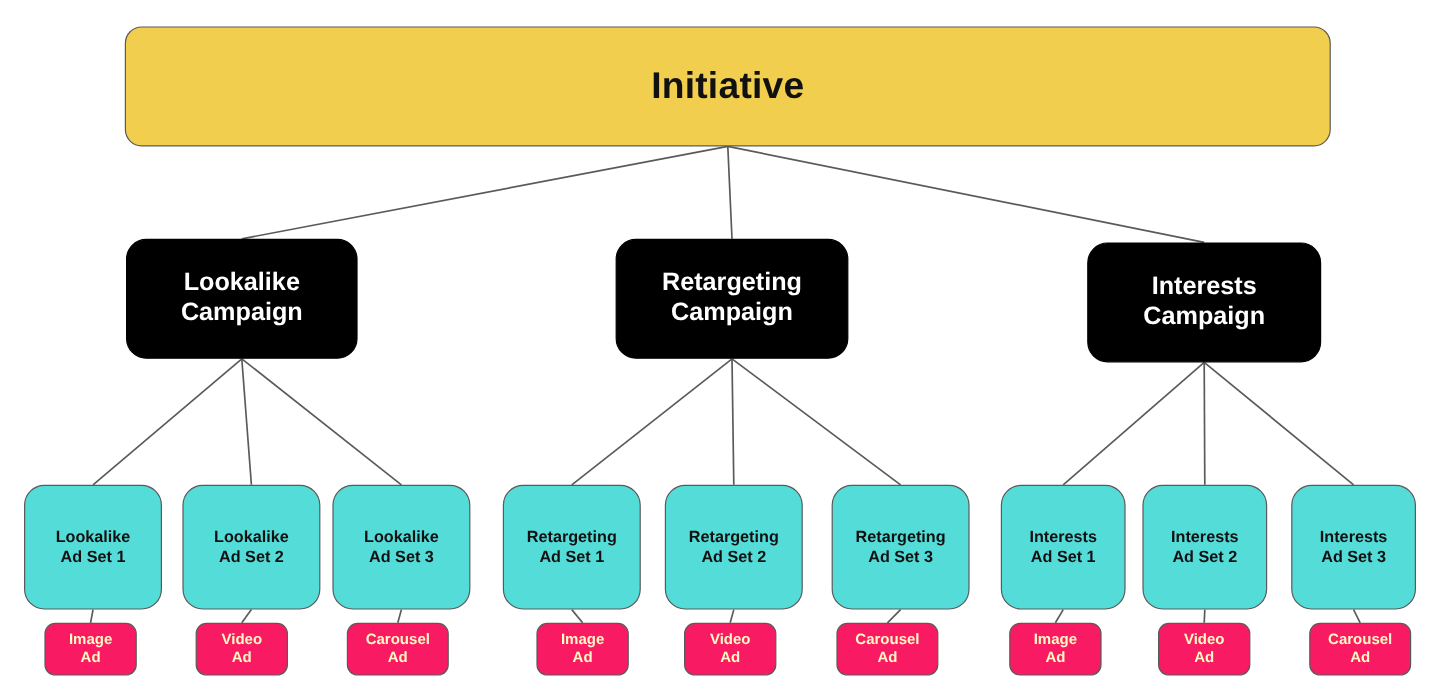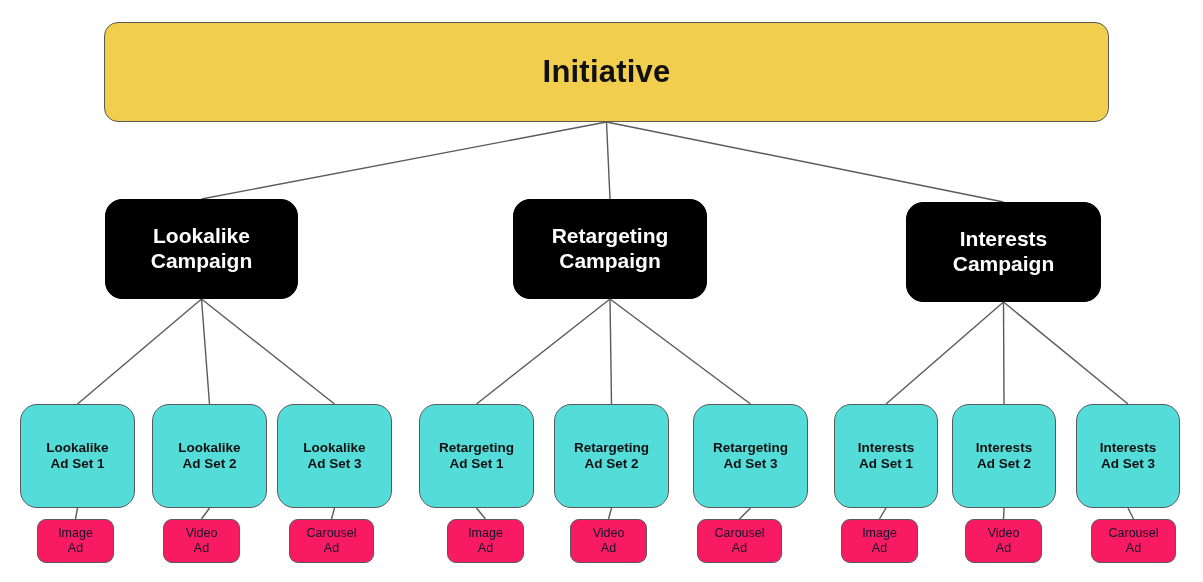--- a/index.html
+++ b/index.html
@@ -68,23 +68,23 @@
     border-radius: 17px;
     font-weight: bold;
     font-size: 13.5px;
     color: #111111;
   }
 
   
   .n-ad {
     background: #F81A63;
     border-radius: 9px;
-    font-weight: normal;
+    font-weight: bold;
     font-size: 12.5px;
-    color: #0f172a;
+    color: #fef9c3;
   }
 </style>
 </head>
 <body>
 
 <div id="canvas">
   <svg id="edges" viewBox="0 0 1203 582" width="1203" height="582">
       <line x1="606.5" y1="122" x2="201.5" y2="199" stroke="#5A5A5A" stroke-width="1.4"></line>
       <line x1="201.5" y1="299" x2="77.5" y2="404" stroke="#5A5A5A" stroke-width="1.4"></line>
       <line x1="77.5" y1="508" x2="75.5" y2="519" stroke="#5A5A5A" stroke-width="1.4"></line>

